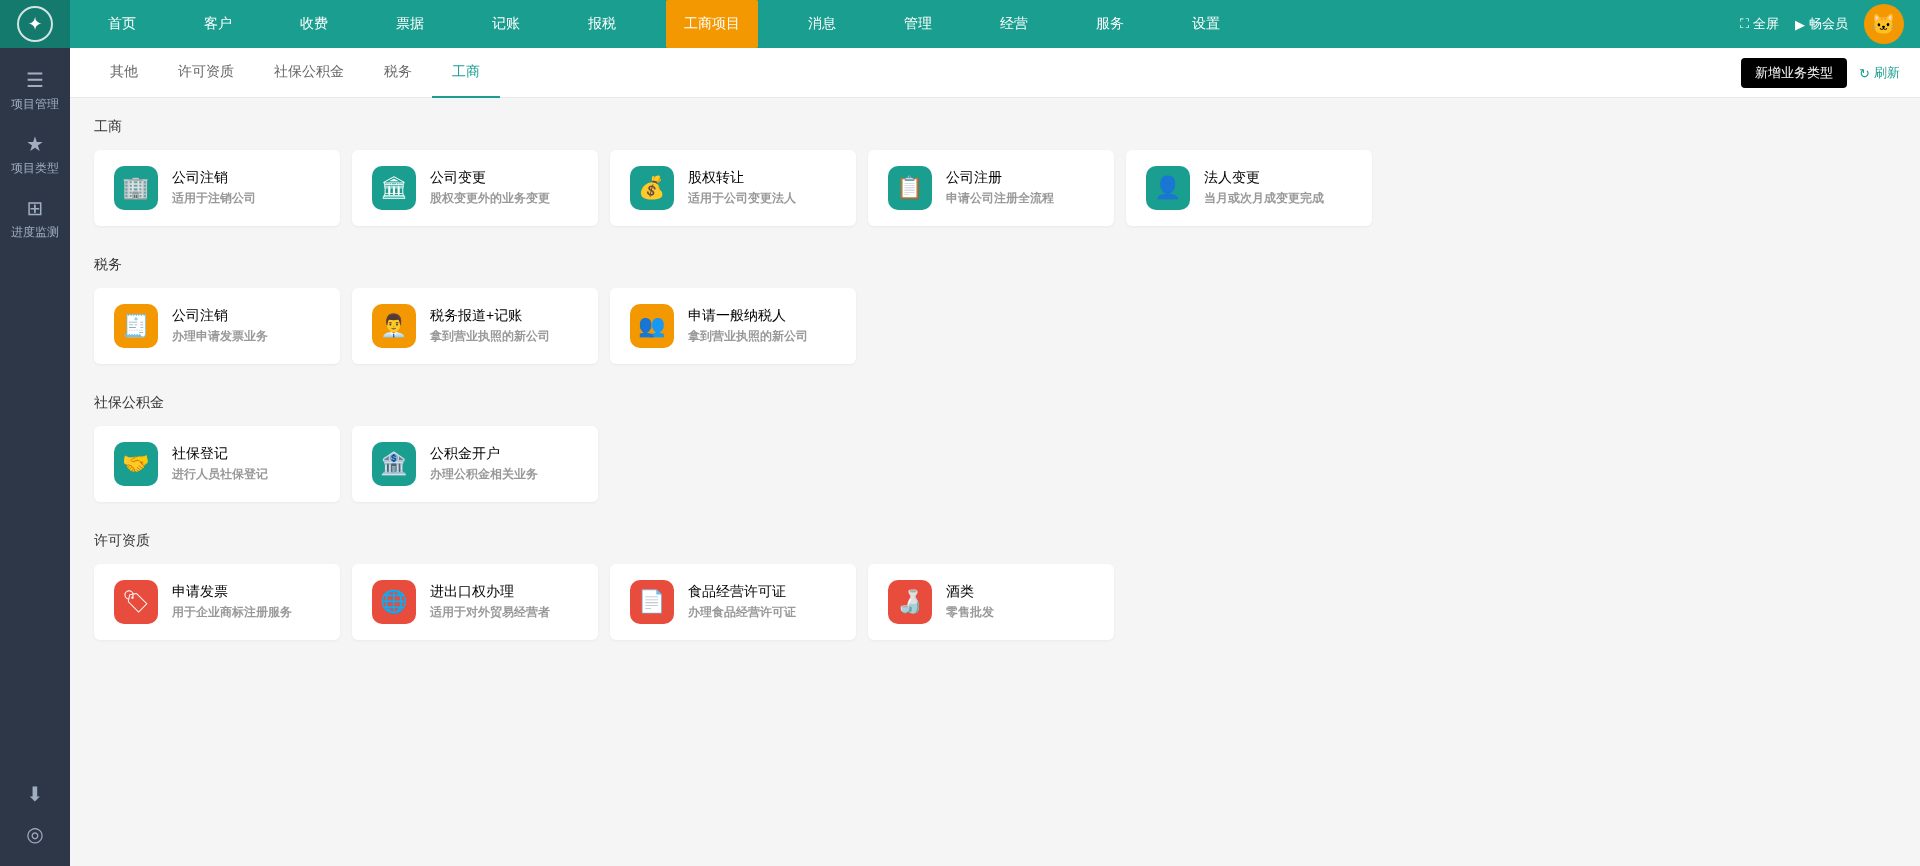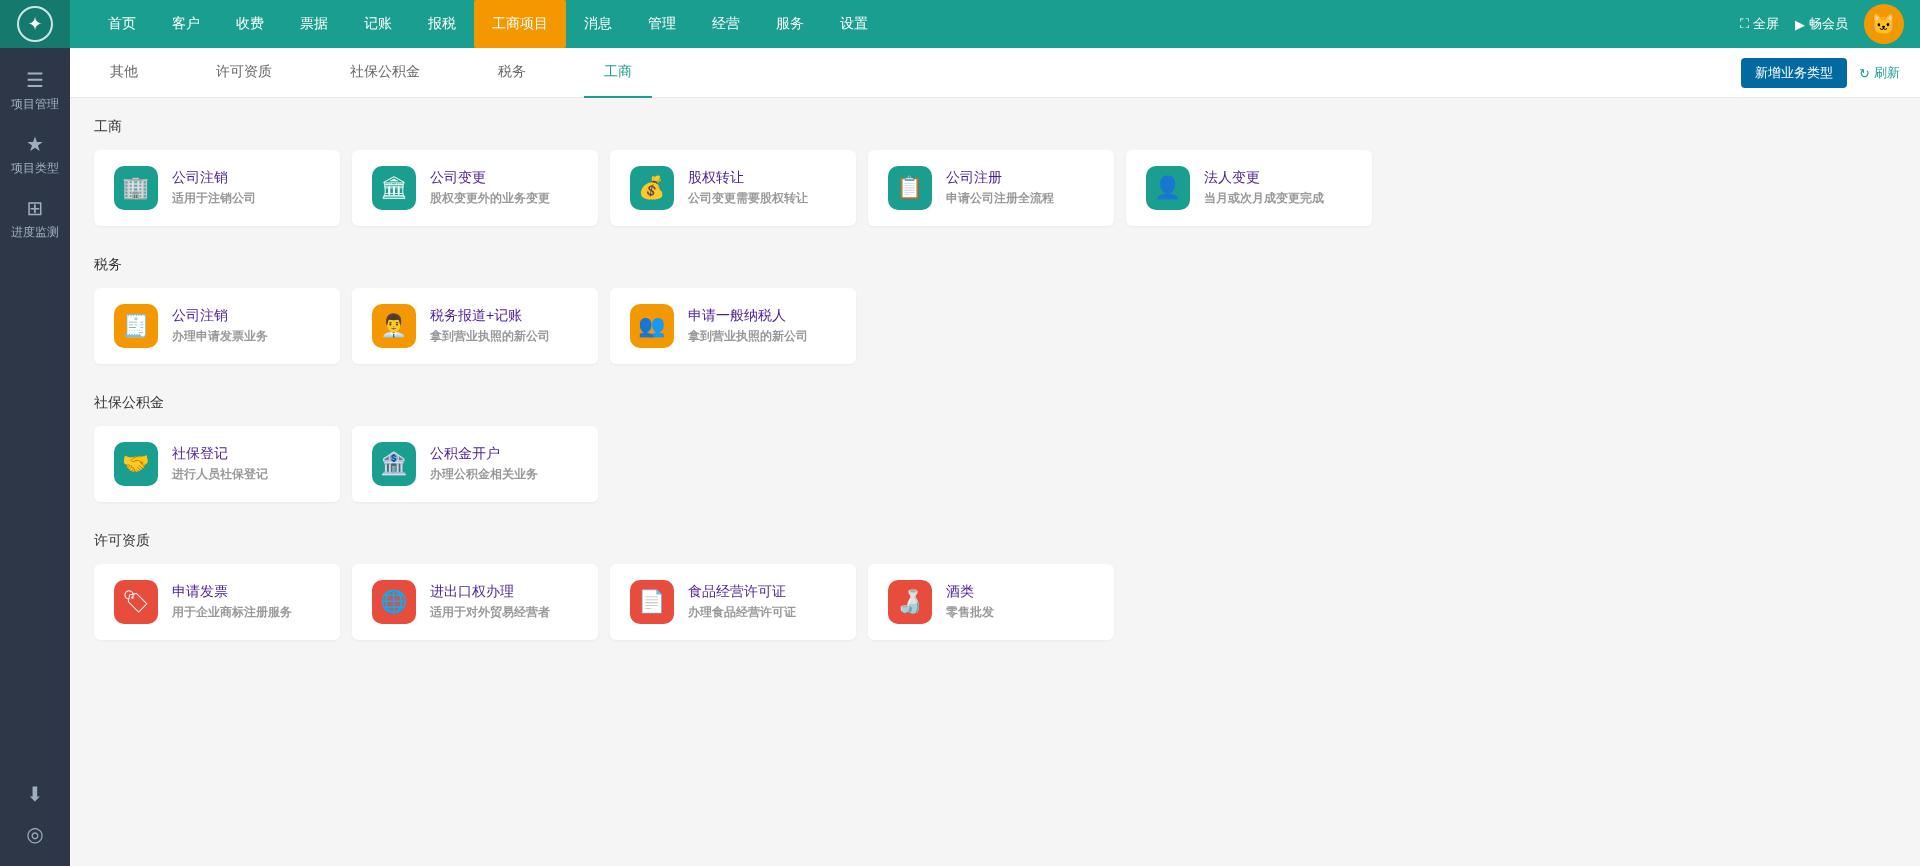--- a/index.html
+++ b/index.html
@@ -32,20 +32,21 @@
       align-items: center;
       justify-content: center;
       color: white;
       font-size: 18px;
     }
     .nav-items {
       display: flex;
       align-items: center;
       flex: 1;
       padding: 0 20px;
+      gap: 32px;
     }
     .nav-item {
       color: white;
       font-size: 14px;
       padding: 0 18px;
       height: 48px;
       display: flex;
       align-items: center;
       cursor: pointer;
       white-space: nowrap;
@@ -137,21 +138,20 @@
     
     .tab-bar {
       background: white;
       display: flex;
       align-items: center;
       padding: 0 20px;
       height: 50px;
       border-bottom: 1px solid #e8e8e8;
       flex-shrink: 0;
       position: relative;
-      gap: 38px;
     }
     .tab {
       padding: 0 20px;
       height: 50px;
       display: flex;
       align-items: center;
       font-size: 14px;
       color: #666;
       cursor: pointer;
       border-bottom: 2px solid transparent;
@@ -162,21 +162,21 @@
       border-bottom: 2px solid #1a9e8f;
       font-weight: 500;
     }
     .tab-actions {
       margin-left: auto;
       display: flex;
       align-items: center;
       gap: 12px;
     }
     .btn-add-type {
-      background: #0369a1;
+      background: #000000;
       color: white;
       border: none;
       border-radius: 4px;
       padding: 6px 14px;
       font-size: 13px;
       cursor: pointer;
       white-space: nowrap;
     }
     .btn-refresh {
       color: #1a9e8f;
@@ -235,21 +235,21 @@
       font-size: 22px;
       flex-shrink: 0;
       color: white;
     }
 
     .card-icon.teal { background: #1a9e8f; }
     .card-icon.orange { background: #f39800; }
     .card-icon.red { background: #e74c3c; }
 
     .card-text { display: flex; flex-direction: column; gap: 3px; }
-    .card-title { font-size: 14px; color: #4c1d95; font-weight: 500; }
+    .card-title { font-size: 14px; color: #000000; font-weight: 500; }
     .card-desc { font-size: 12px; color: #999; font-weight: bold; }
 
     
     .scroll-content::-webkit-scrollbar { width: 8px; }
     .scroll-content::-webkit-scrollbar-track { background: #f0f0f0; }
     .scroll-content::-webkit-scrollbar-thumb { background: #ccc; border-radius: 4px; }
   </style>
 </head>
 <body>
 
@@ -336,21 +336,21 @@
             <div class="card-icon teal">🏛</div>
             <div class="card-text">
               <div class="card-title">公司变更</div>
               <div class="card-desc">股权变更外的业务变更</div>
             </div>
           </div>
           <div class="service-card">
             <div class="card-icon teal">💰</div>
             <div class="card-text">
               <div class="card-title">股权转让</div>
-              <div class="card-desc">公司变更需要股权转让</div>
+              <div class="card-desc">适用于公司变更法人</div>
             </div>
           </div>
           <div class="service-card">
             <div class="card-icon teal">📋</div>
             <div class="card-text">
               <div class="card-title">公司注册</div>
               <div class="card-desc">申请公司注册全流程</div>
             </div>
           </div>
           <div class="service-card">

